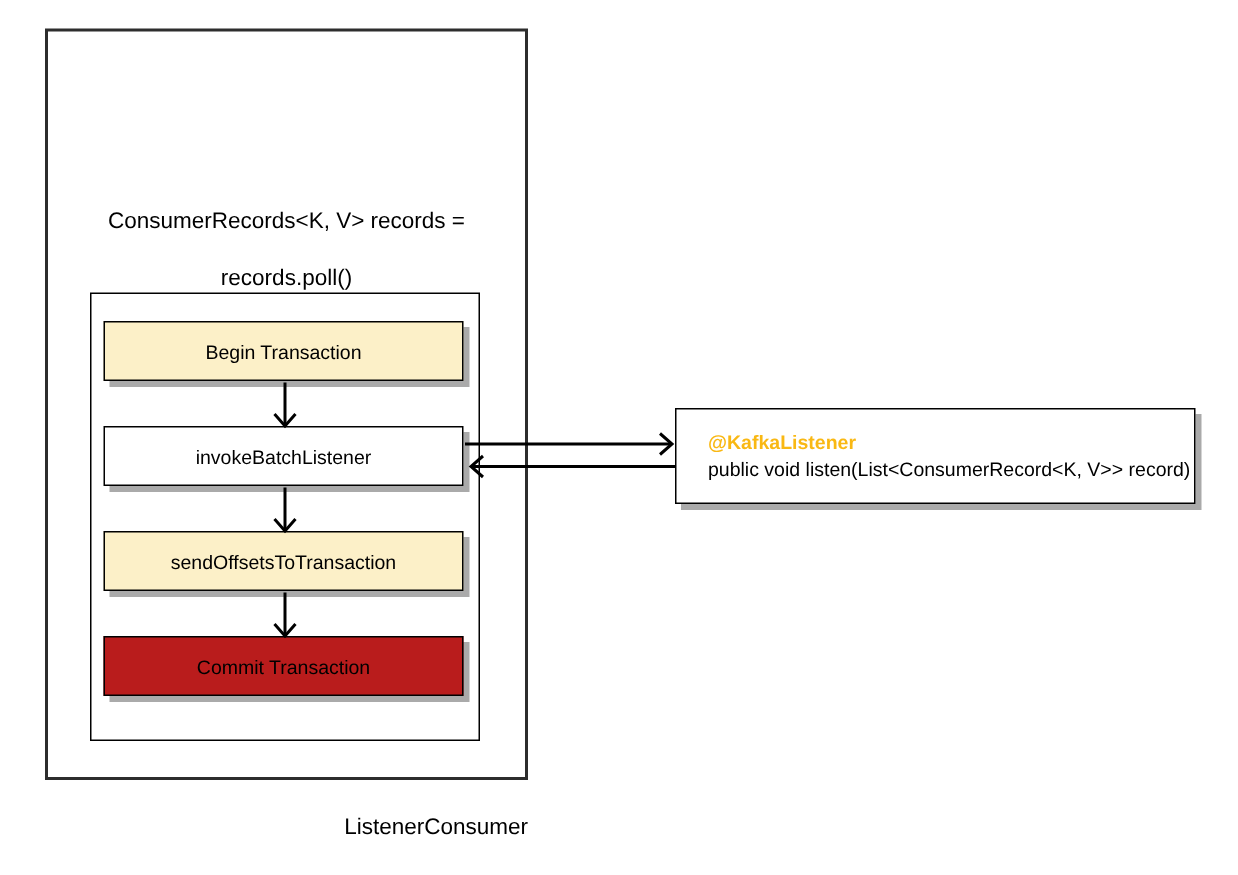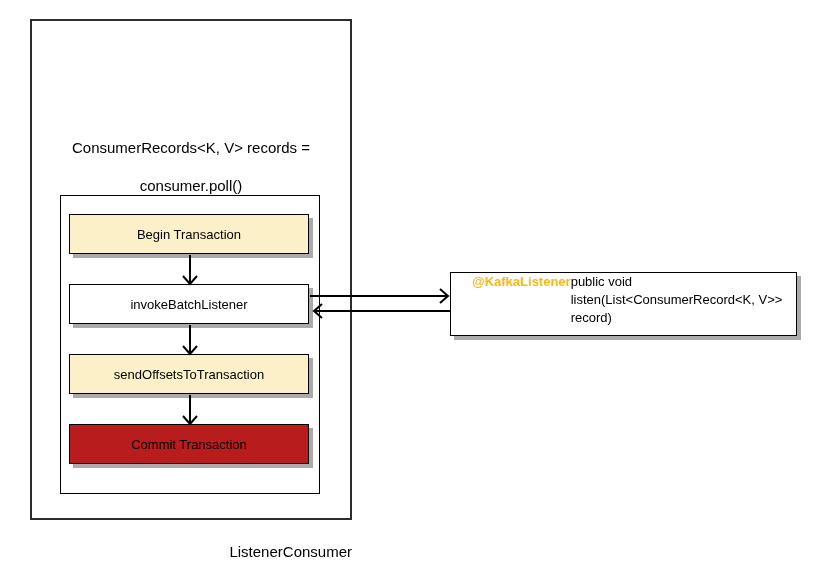--- a/index.html
+++ b/index.html
@@ -55,21 +55,21 @@
   .step-send   { top: 158px; }
   .step-commit { top: 228px; }
   .kafka-box {
     position: absolute;
     left: 450px; top: 272px;
     width: 347px; height: 64px;
     border: 1.5px solid #000000;
     box-shadow: 4px 4px 0 #aaaaaa;
     background: #ffffff;
     display: flex;
-    flex-direction: row;
+    flex-direction: column;
     justify-content: center;
     padding-left: 21px;
     font-size: 13px;
     line-height: 18px;
   }
   .kafka-annotation { font-weight: bold; }
   .outer-label {
     position: absolute;
     left: 30px; top: 543px;
     width: 322px;
@@ -91,21 +91,21 @@
 </style>
 </head>
 <body>
 
 <div class="canvas">
 
   <div class="outer-box">
 
     <div class="poll-text">
       <span>ConsumerRecords&lt;K, V&gt; records =</span><br>
-      <span>consumer.poll()</span>
+      <span>records.poll()</span>
     </div>
 
     <div class="inner-box">
 
       <div class="step-box step-begin" style="background-color: rgb(252, 240, 200);">
         <span>Begin Transaction</span>
       </div>
 
       <div class="step-box step-invoke" style="background-color: rgb(255, 255, 255);">
         <span>invokeBatchListener</span>

